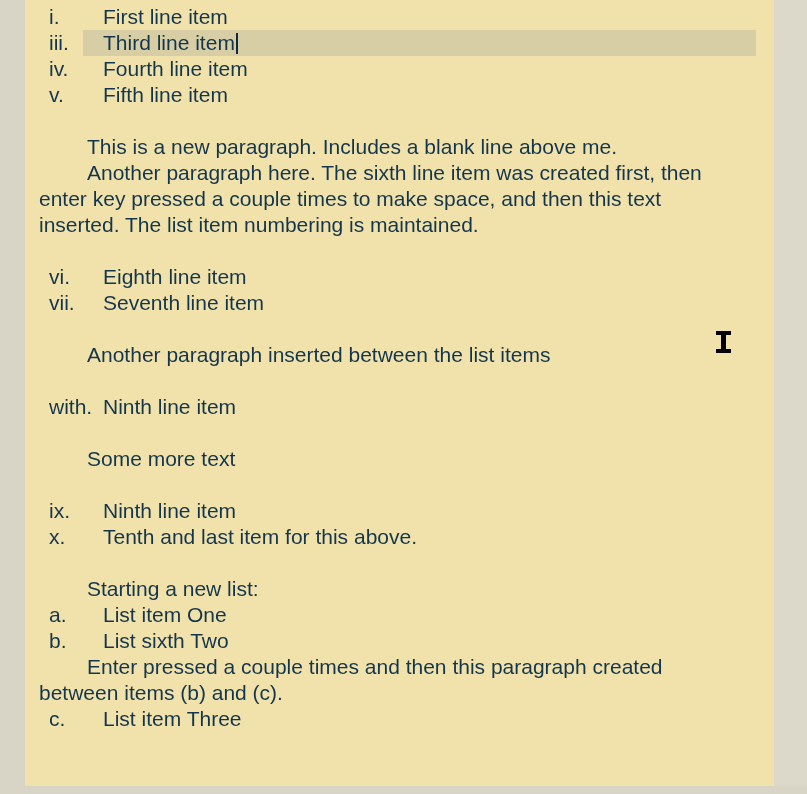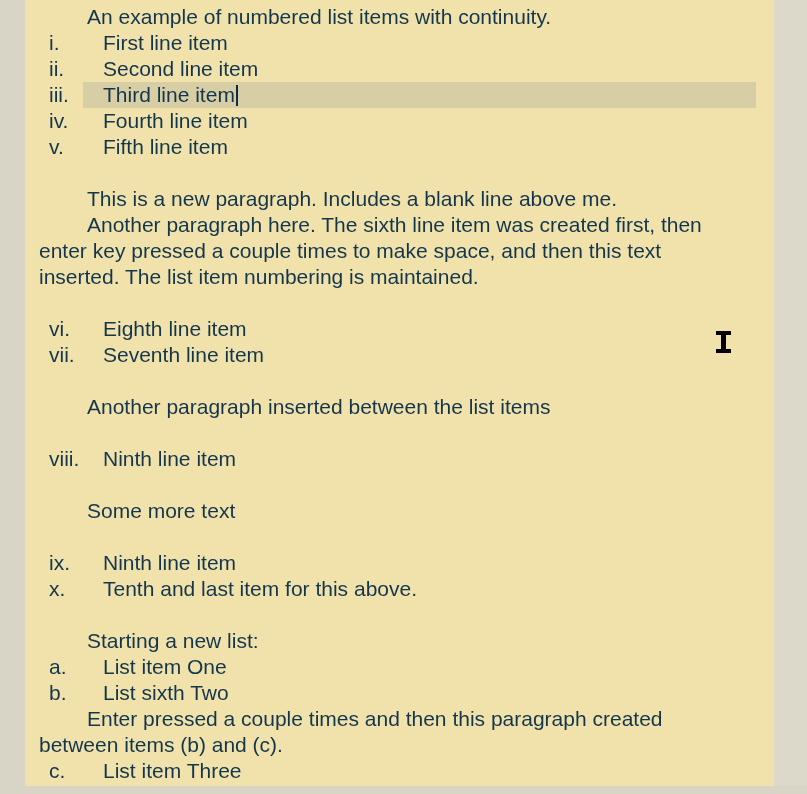--- a/index.html
+++ b/index.html
@@ -74,30 +74,23 @@
     top: 331px;
     width: 15px;
     height: 22px;
   }
 </style>
 </head>
 <body>
 
 <div class="window">
   <div class="editor">
-      <div class="row para first">
-        <span class="label">An example of numbered list items with continuity.</span>
-      </div>
       <div class="row list">
         <span class="marker">i.</span>
         <span class="label">First line item</span>
-      </div>
-      <div class="row list">
-        <span class="marker">ii.</span>
-        <span class="label">Second line item</span>
       </div>
       <div class="row list highlighted">
         <span class="hl-bar"></span>
         <span class="marker">iii.</span>
         <span class="label">Third line item<span class="caret"></span></span>
       </div>
       <div class="row list">
         <span class="marker">iv.</span>
         <span class="label">Fourth line item</span>
       </div>
@@ -126,21 +119,21 @@
       <div class="row list">
         <span class="marker">vii.</span>
         <span class="label">Seventh line item</span>
       </div>
       <div class="row blank"></div>
       <div class="row para first">
         <span class="label">Another paragraph inserted between the list items</span>
       </div>
       <div class="row blank"></div>
       <div class="row list">
-        <span class="marker">viii.</span>
+        <span class="marker">with.</span>
         <span class="label">Ninth line item</span>
       </div>
       <div class="row blank"></div>
       <div class="row para first">
         <span class="label">Some more text</span>
       </div>
       <div class="row blank"></div>
       <div class="row list">
         <span class="marker">ix.</span>
         <span class="label">Ninth line item</span>

